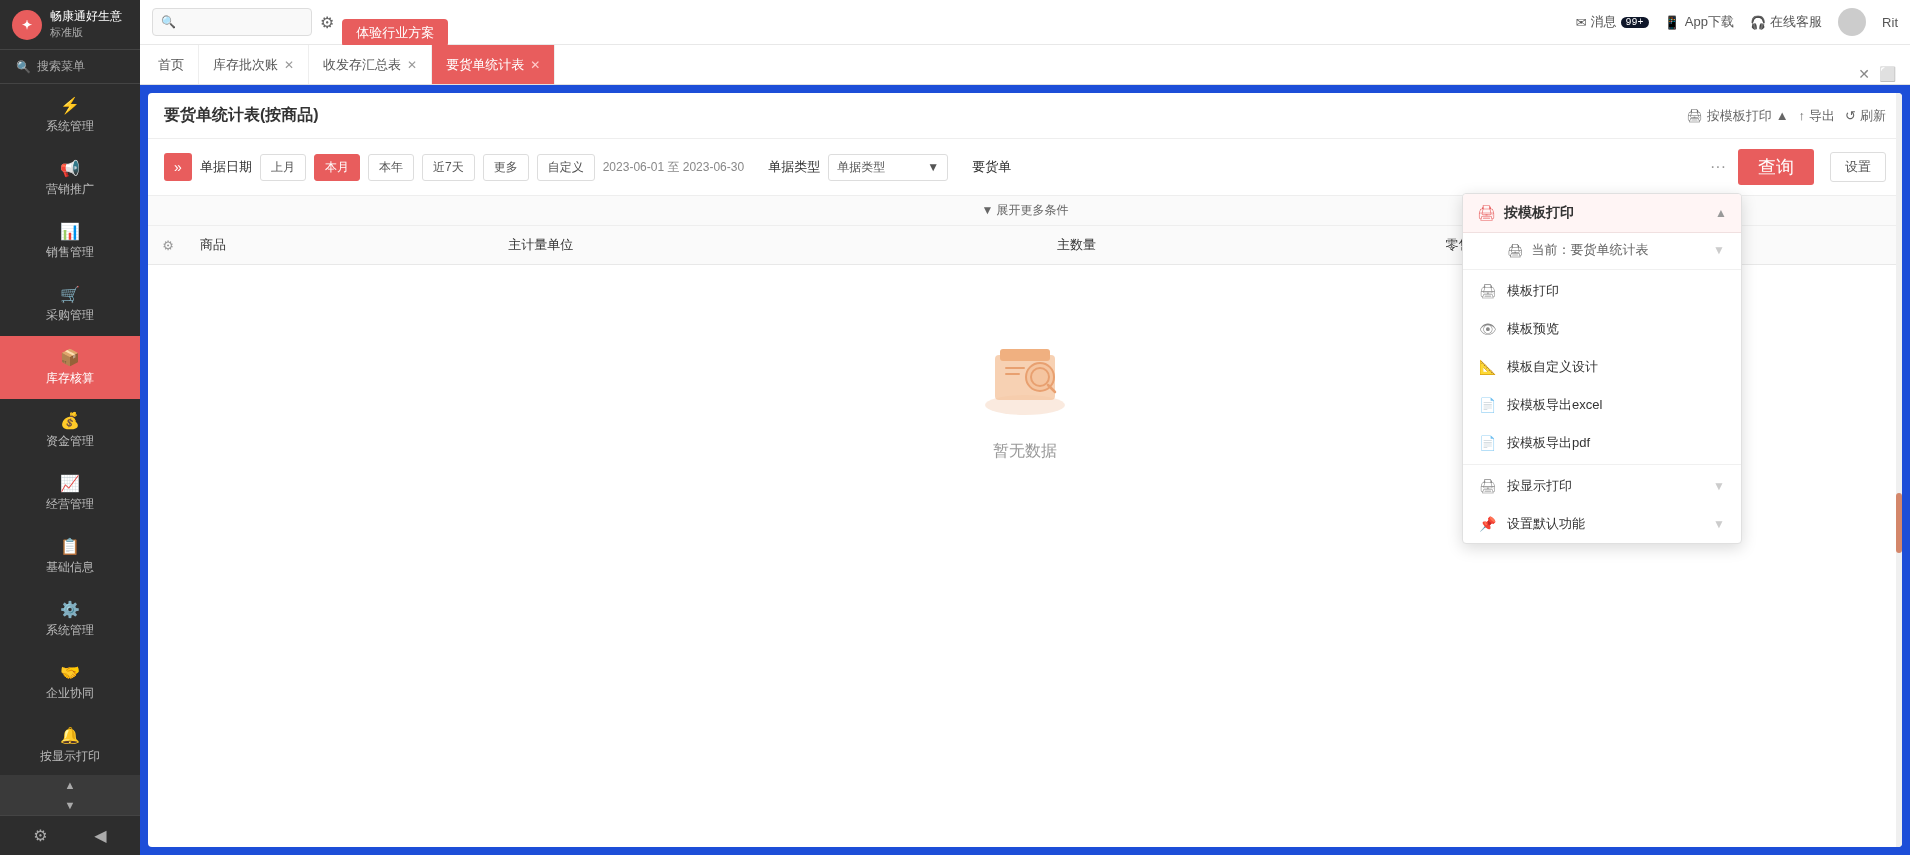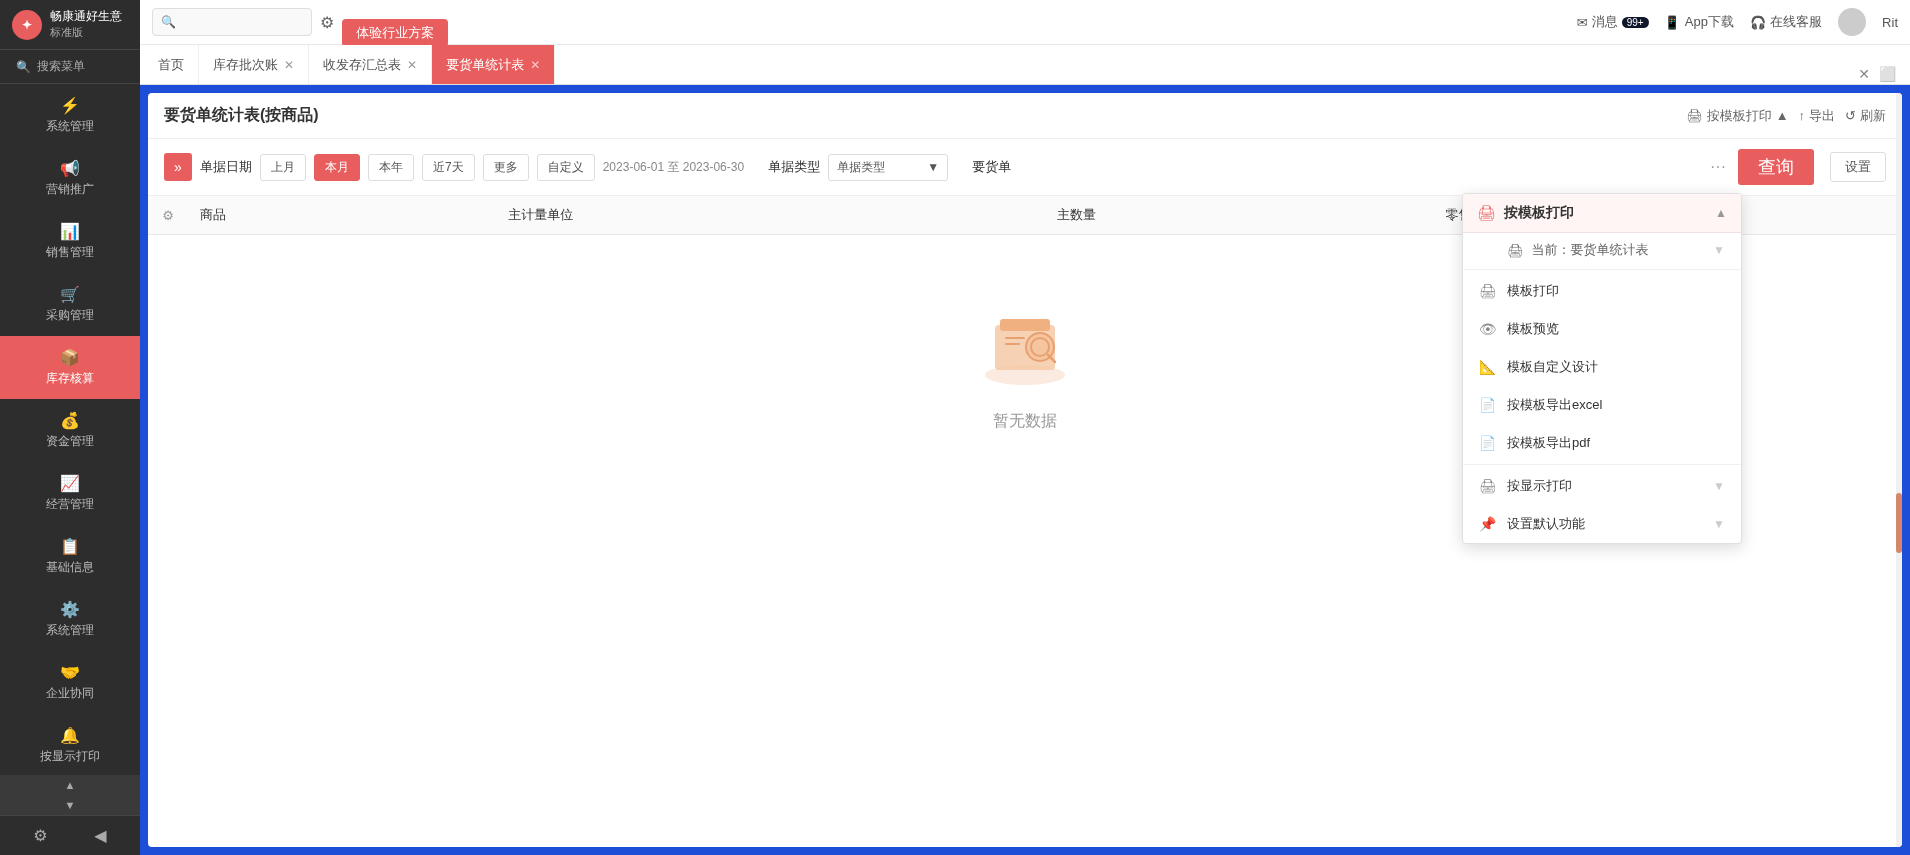--- a/index.html
+++ b/index.html
@@ -125,20 +125,21 @@
     .header-right { display: flex; align-items: center; gap: 16px; color: #555; font-size: 13px; }
     .header-right-item { display: flex; align-items: center; gap: 4px; cursor: pointer; }
     .badge {
       background: #0f172a;
       color: white;
       border-radius: 10px;
       font-size: 10px;
       padding: 0 5px;
       min-width: 18px;
       text-align: center;
+      font-family: Liberation Mono, monospace;
     }
     .header-avatar {
       width: 28px;
       height: 28px;
       background: #ccc;
       border-radius: 50%;
     }
     .header-username { color: #555; font-size: 13px; }
 
     
@@ -569,20 +570,25 @@
 
         <div class="filter-right">
           <span class="more-dots">···</span>
           <button class="query-btn">查询</button>
           <div class="filter-actions">
             <button class="settings-btn">设置</button>
           </div>
         </div>
       </div>
 
+      <div class="filter-expand-row">
+        <div class="expand-more-btn">
+          <span>▼ 展开更多条件</span>
+        </div>
+      </div>
 
       <div class="table-wrapper">
         <table class="data-table">
           <thead>
             <tr>
               <th>
                 <span class="settings-icon">⚙</span>
               </th>
               <th>商品</th>
               <th>主计量单位</th>

